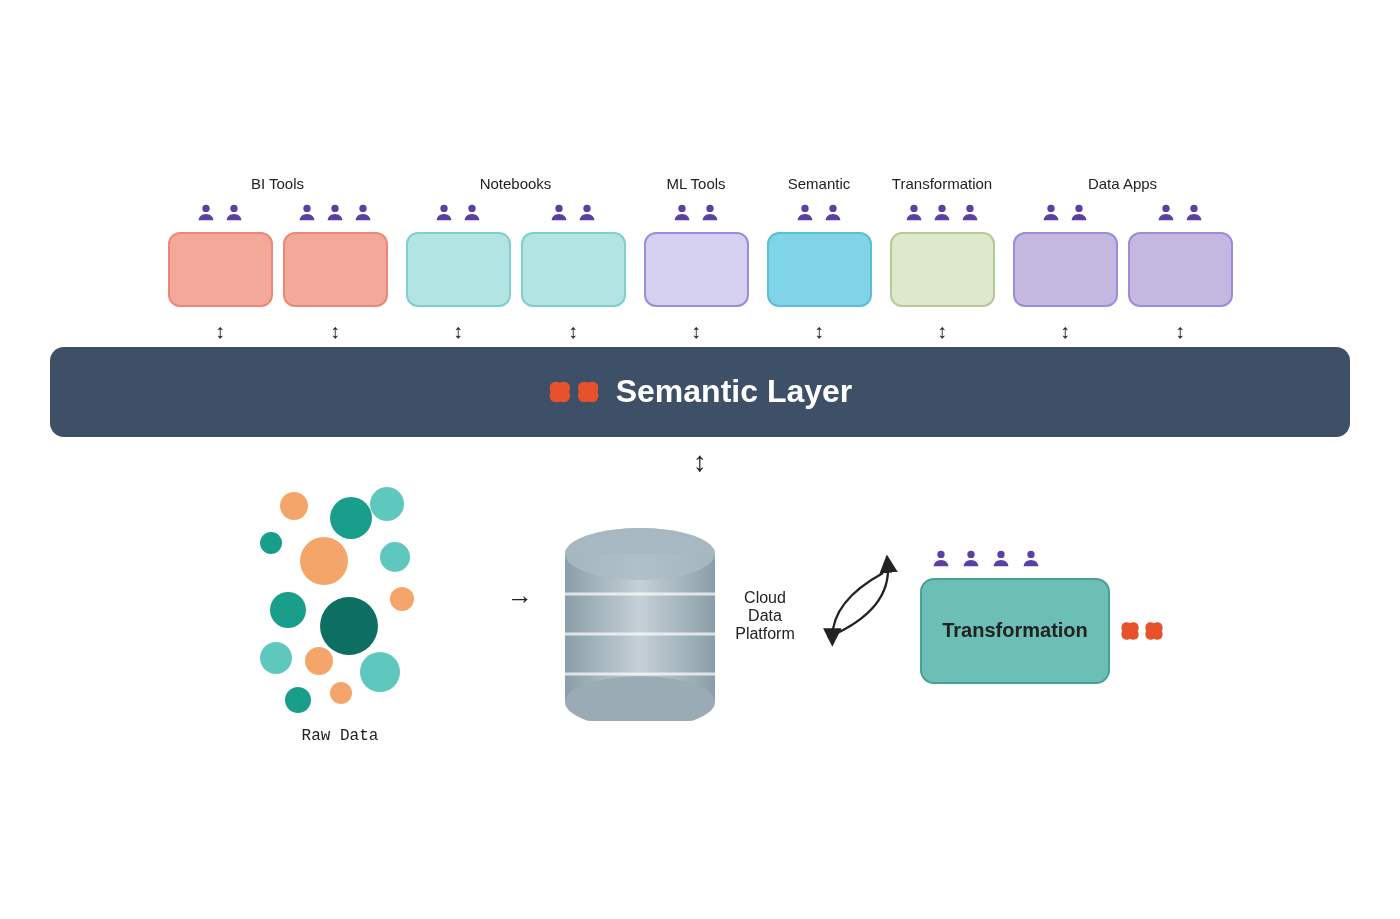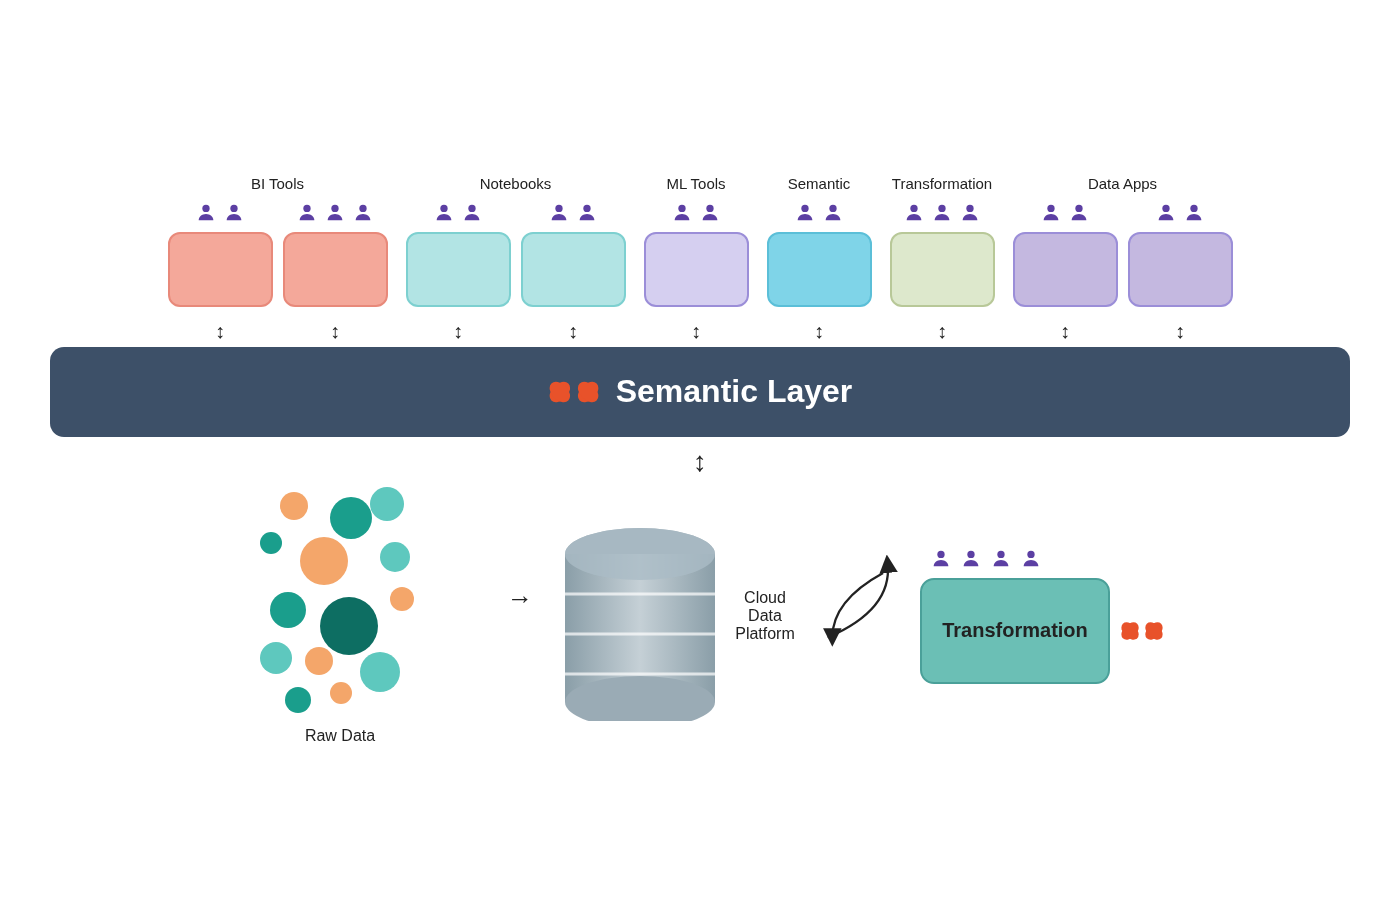--- a/index.html
+++ b/index.html
@@ -132,20 +132,21 @@
       margin-top: 0;
     }
 
     
     .raw-data-section {
       display: flex;
       flex-direction: column;
       align-items: center;
       gap: 10px;
       width: 280px;
+      font-family: Liberation Mono, monospace;
     }
     .bubbles-container {
       width: 200px;
       height: 230px;
       position: relative;
     }
     .bubble {
       position: absolute;
       border-radius: 50%;
     }

